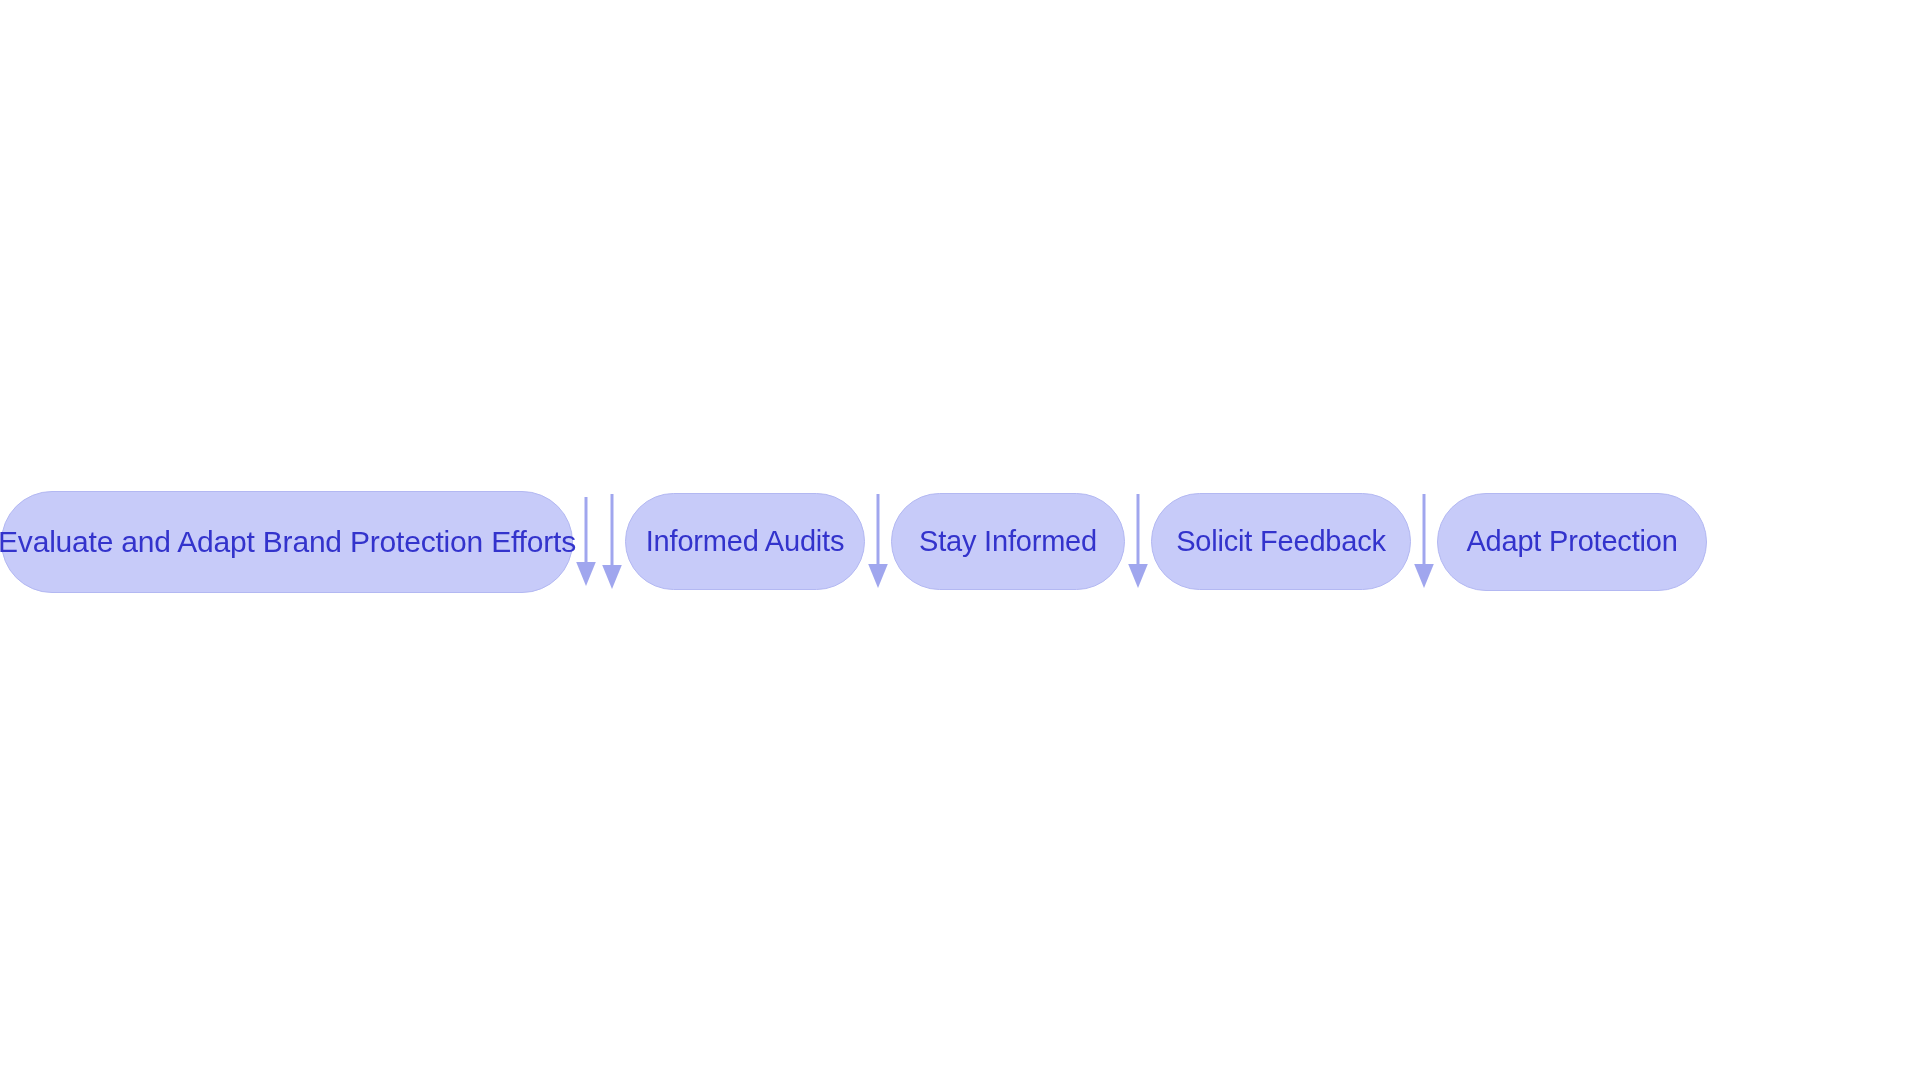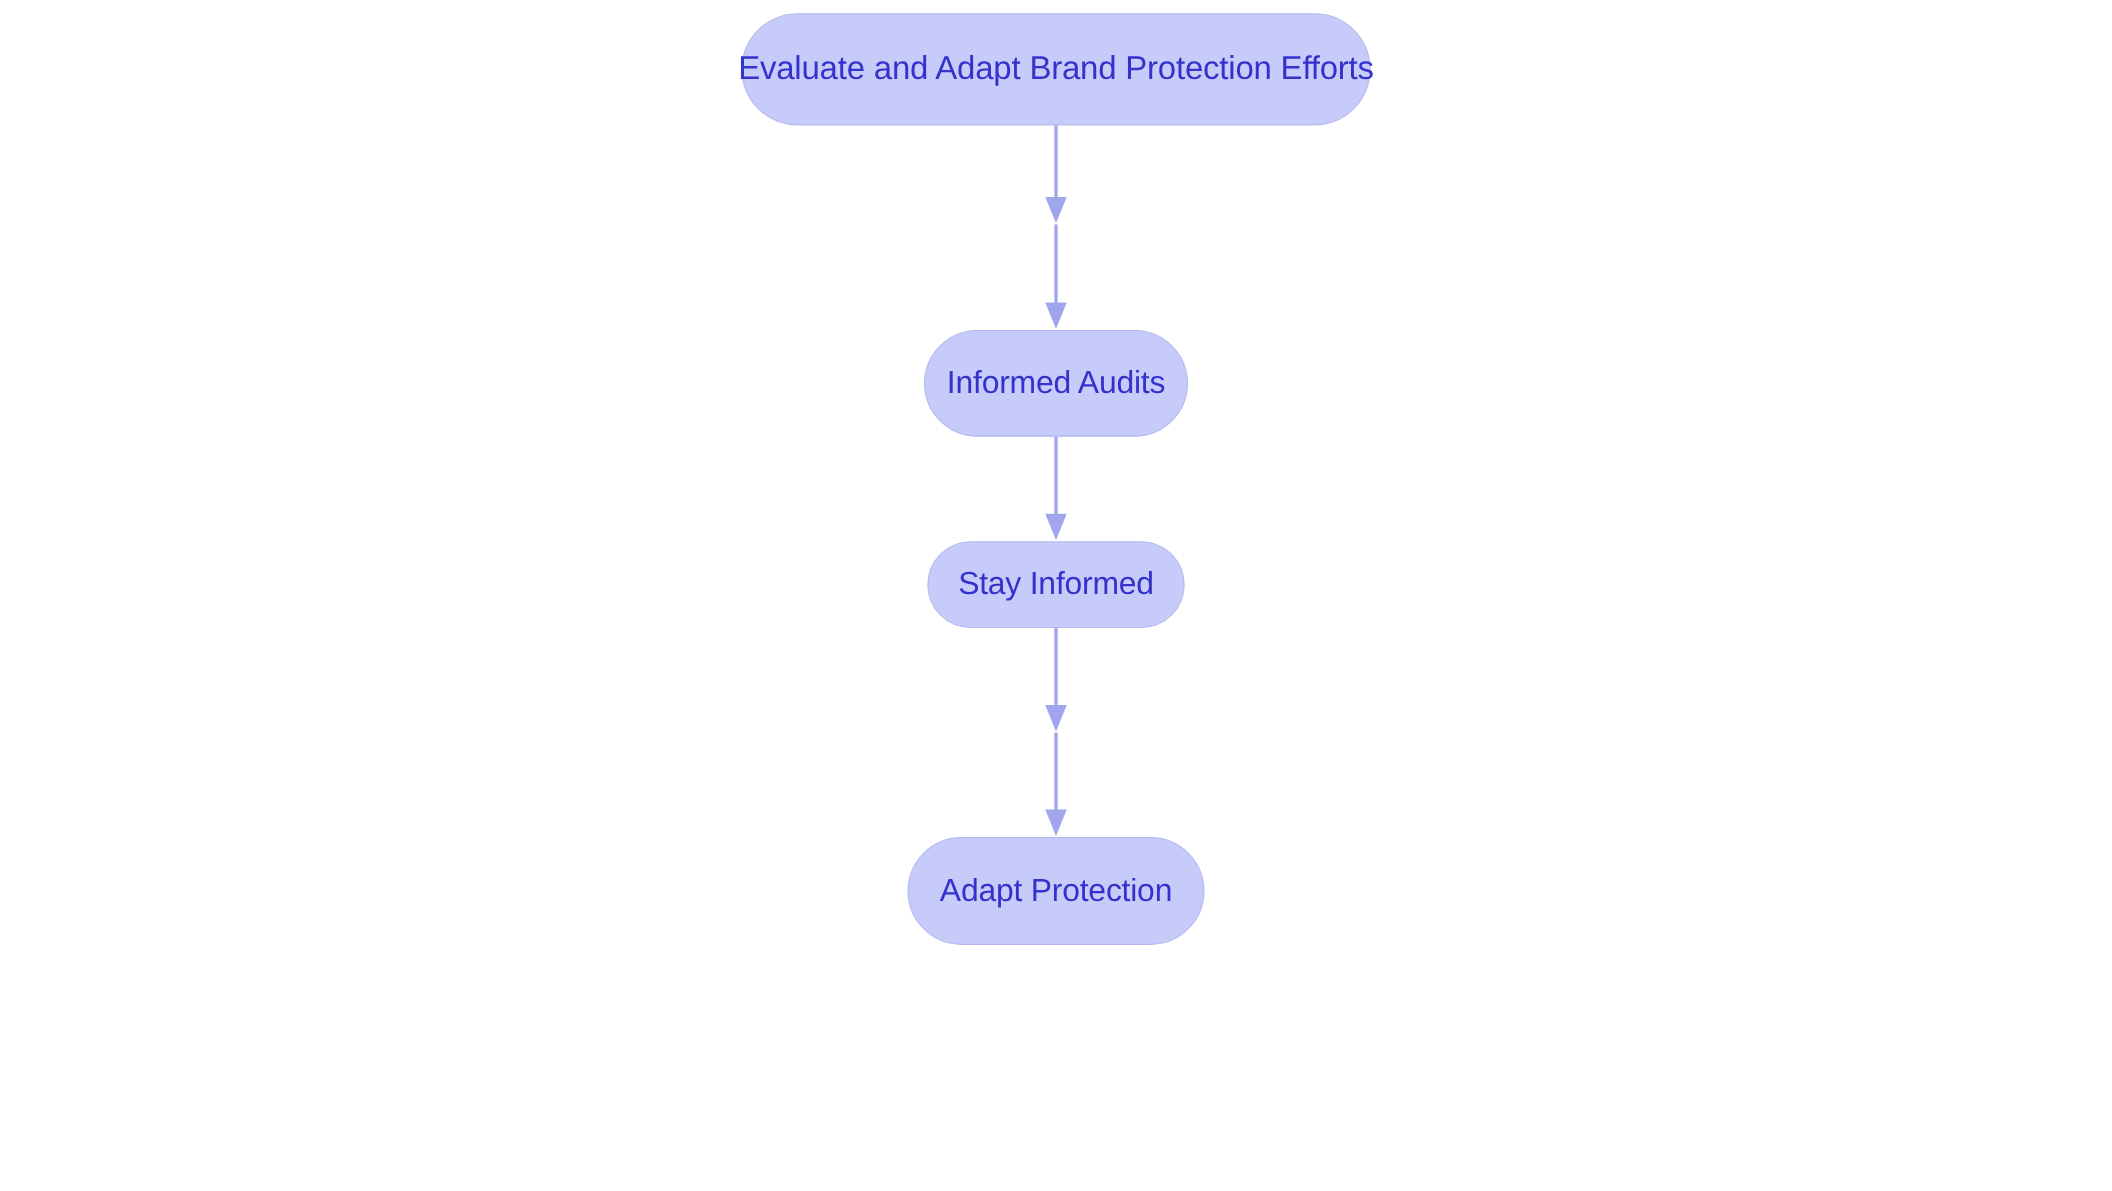--- a/index.html
+++ b/index.html
@@ -21,21 +21,21 @@
     background: #ffffff;
   }
 
   .flow-column {
     position: absolute;
     left: 0;
     top: 0;
     width: 1920px;
     height: 1083px;
     display: flex;
-    flex-direction: column;
+    flex-direction: row;
     align-items: center;
     justify-content: flex-start;
   }
 
   .node {
     box-sizing: border-box;
     display: flex;
     align-items: center;
     justify-content: center;
     background: #c7cbf9;
@@ -51,21 +51,21 @@
   }
 
   .node-label {
     display: block;
     padding: 0 4px;
   }
 
   .node-root     { width: 572px; height: 102px; font-size: 30px; }
   .node-kpis     { width: 165px; height: 96px;  font-size: 29px; }
   .node-audits   { width: 240px; height: 97px;  font-size: 29px; }
-  .node-informed { width: 234px; height: 79px;  font-size: 29px; }
+  .node-informed { width: 234px; height: 97px;  font-size: 29px; }
   .node-feedback { width: 260px; height: 97px;  font-size: 29px; }
   .node-adapt    { width: 270px; height: 98px;  font-size: 29px; }
 
   .connector {
     position: relative;
     width: 26px;
     display: flex;
     justify-content: center;
     align-items: flex-start;
   }
@@ -125,20 +125,23 @@
       <span class="node-label">Stay Informed</span>
     </div>
 
     <div class="connector gap-4">
       <svg width="26" height="95" viewBox="0 0 26 95">
         <line x1="13" y1="0" x2="13" y2="73" stroke="#a0a6ee" stroke-width="3"></line>
         <polygon points="13,94 3.2,70 22.8,70" fill="#a0a6ee"></polygon>
       </svg>
     </div>
 
+    <div class="node node-feedback">
+      <span class="node-label">Solicit Feedback</span>
+    </div>
 
     <div class="connector gap-5">
       <svg width="26" height="95" viewBox="0 0 26 95">
         <line x1="13" y1="0" x2="13" y2="73" stroke="#a0a6ee" stroke-width="3"></line>
         <polygon points="13,94 3.2,70 22.8,70" fill="#a0a6ee"></polygon>
       </svg>
     </div>
 
     <div class="node node-adapt">
       <span class="node-label">Adapt Protection</span>

